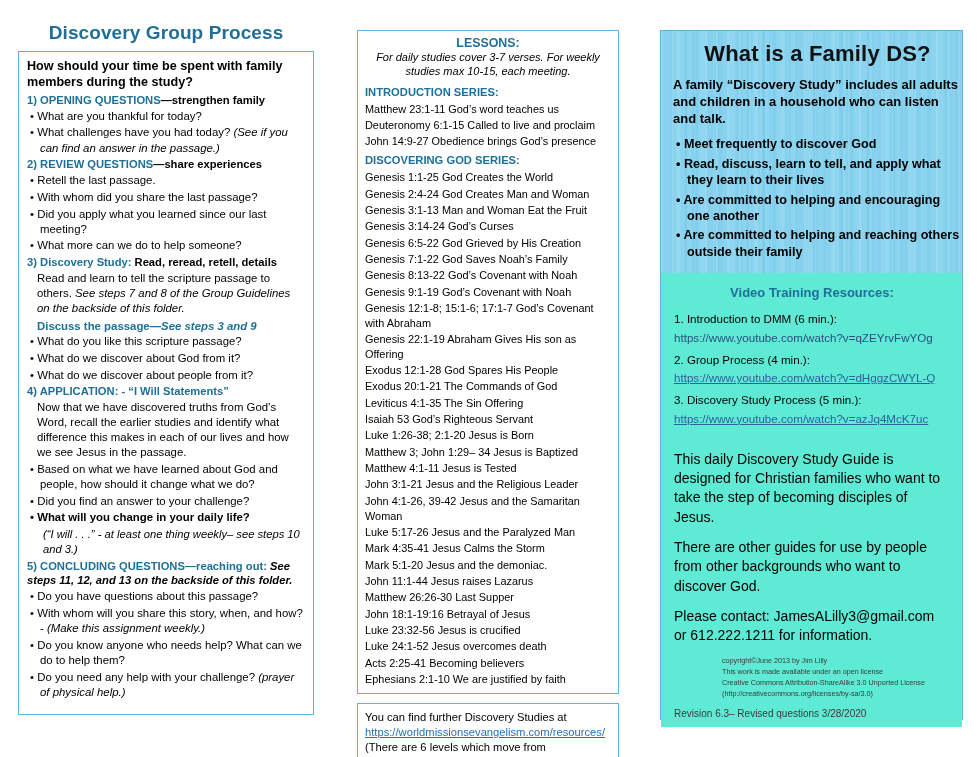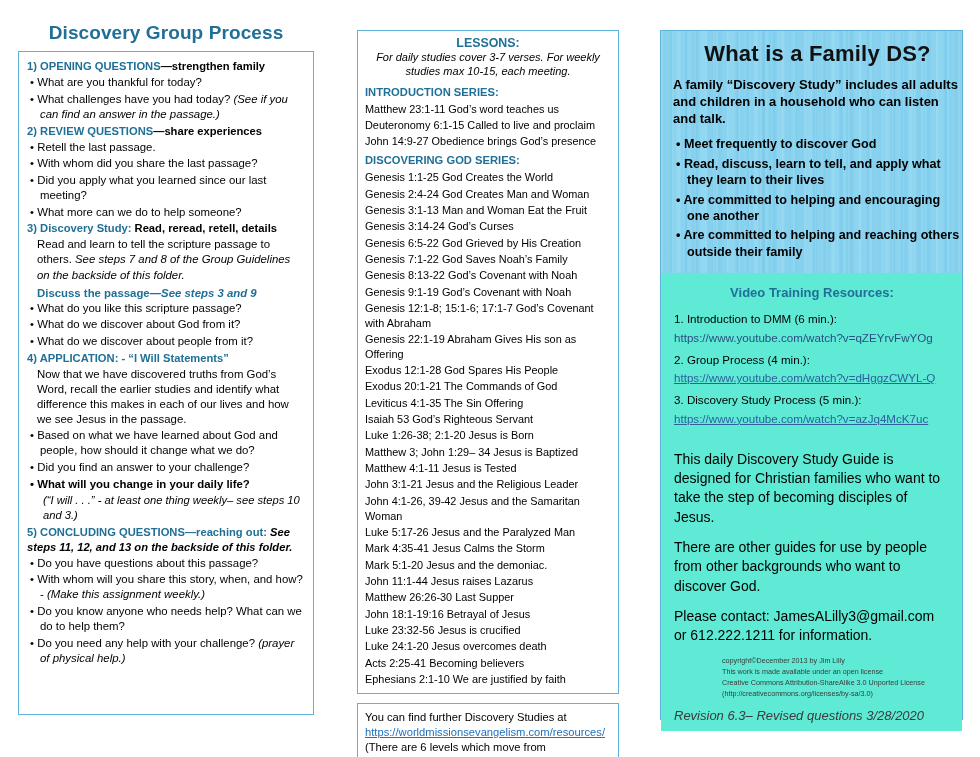--- a/index.html
+++ b/index.html
@@ -210,37 +210,37 @@
     margin: 0 0 11px 0;
   }
   .copy {
     font-size: 7.2px;
     line-height: 1.52;
     color: #3b3b3b;
     margin-left: 48px;
     margin-top: 6px;
   }
   .rev {
-    font-size: 13px;
+    font-size: 10px;
     color: #3b3b3b;
     margin-top: 8px;
     margin-left: 0;
-    font-style: italic;
   }
 </style>
 </head>
 <body>
 
 <div class="page">
 
   <div class="col-left">
     <div class="left-title">Discovery Group Process</div>
 
     <div class="box left-box">
 
+      <div class="lead-q">How should your time be spent with family members during the study?</div>
 
       <div class="sec-head"><span>1) OPENING QUESTIONS</span><span class="blk">—strengthen family</span></div>
       <div class="bullet">• What are you thankful for today?</div>
       <div class="bullet"><span>• What challenges have you had today? </span><span class="i">(See if you can find an answer in the passage.)</span></div>
 
       <div class="sec-head"><span>2) REVIEW QUESTIONS</span><span class="blk">—share experiences</span></div>
       <div class="bullet">• Retell the last passage.</div>
       <div class="bullet">• With whom did you share the last passage?</div>
       <div class="bullet">• Did you apply what you learned since our last meeting?</div>
       <div class="bullet">• What more can we do to help someone?</div>
@@ -302,21 +302,21 @@
           <div class="lesson">Matthew 4:1-11 Jesus is Tested</div>
           <div class="lesson">John 3:1-21 Jesus and the Religious Leader</div>
           <div class="lesson">John 4:1-26, 39-42 Jesus and the Samaritan Woman</div>
           <div class="lesson">Luke 5:17-26  Jesus and the Paralyzed Man</div>
           <div class="lesson">Mark 4:35-41 Jesus Calms the Storm</div>
           <div class="lesson">Mark 5:1-20  Jesus and the demoniac.</div>
           <div class="lesson">John 11:1-44  Jesus raises Lazarus</div>
           <div class="lesson">Matthew 26:26-30  Last Supper</div>
           <div class="lesson">John 18:1-19:16  Betrayal of Jesus</div>
           <div class="lesson">Luke 23:32-56  Jesus is crucified</div>
-          <div class="lesson">Luke 24:1-20  Jesus overcomes death</div>
+          <div class="lesson">Luke 24:1-52  Jesus overcomes death</div>
           <div class="lesson">Acts 2:25-41  Becoming believers</div>
           <div class="lesson">Ephesians 2:1-10 We are justified by faith</div>
         </div>
     </div>
 
     <div class="box mid-box2">
       <div class="mid-note"><span>You can find further Discovery Studies at </span><a class="lnk" href="#">https://worldmissionsevangelism.com/resources/</a><span> (There are 6 levels which move from “Discovering God,” to “Obedience,” then “Leadership,” “Church Planting,” “Kingdom of God,” and “Ministry”</span></div>
     </div>
 
   </div>
@@ -343,21 +343,21 @@
             <div class="vitem"><span>3.  Discovery Study Process (5 min.): </span><a href="#" class="vlink u">https://www.youtube.com/watch?v=azJq4McK7uc</a></div>
           </div>
 
         <div style="height:18px"></div>
 
         <div class="rp">This daily Discovery Study Guide is designed for Christian families who want to take the step of becoming disciples of Jesus.</div>
         <div class="rp">There are other guides for use by people from other backgrounds who want to    discover God.</div>
         <div class="rp">Please contact:  JamesALilly3@gmail.com or 612.222.1211 for information.</div>
 
         <div class="copy">
-            <div class="copy-line">copyright©December 2013 by Jim Lilly</div>
+            <div class="copy-line">copyright©June 2013 by Jim Lilly</div>
             <div class="copy-line">This work is made available under an open license</div>
             <div class="copy-line">Creative Commons Attribution-ShareAlike 3.0 Unported License</div>
             <div class="copy-line">(http://creativecommons.org/licenses/by-sa/3.0)</div>
           </div>
         <div class="rev">Revision 6.3– Revised questions 3/28/2020</div>
       </div>
 
     </div>
   </div>
 

